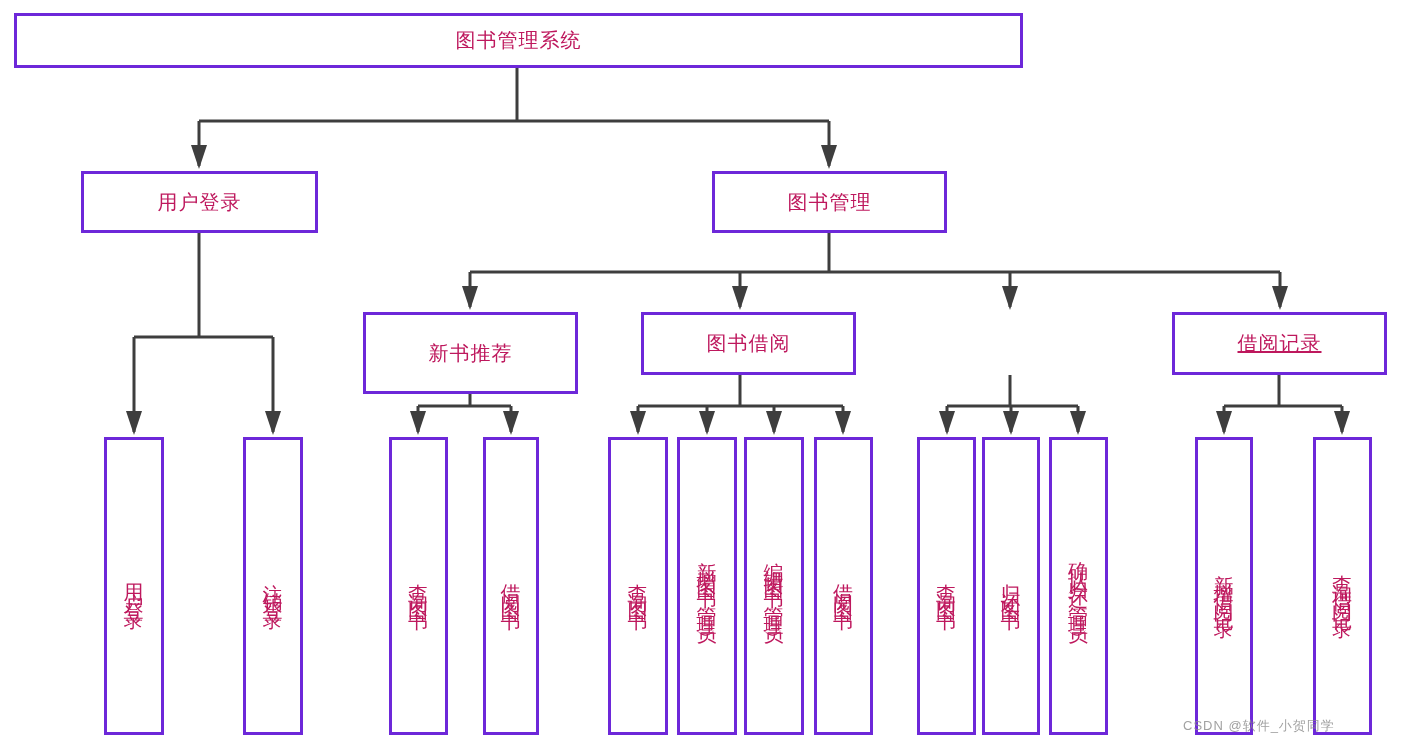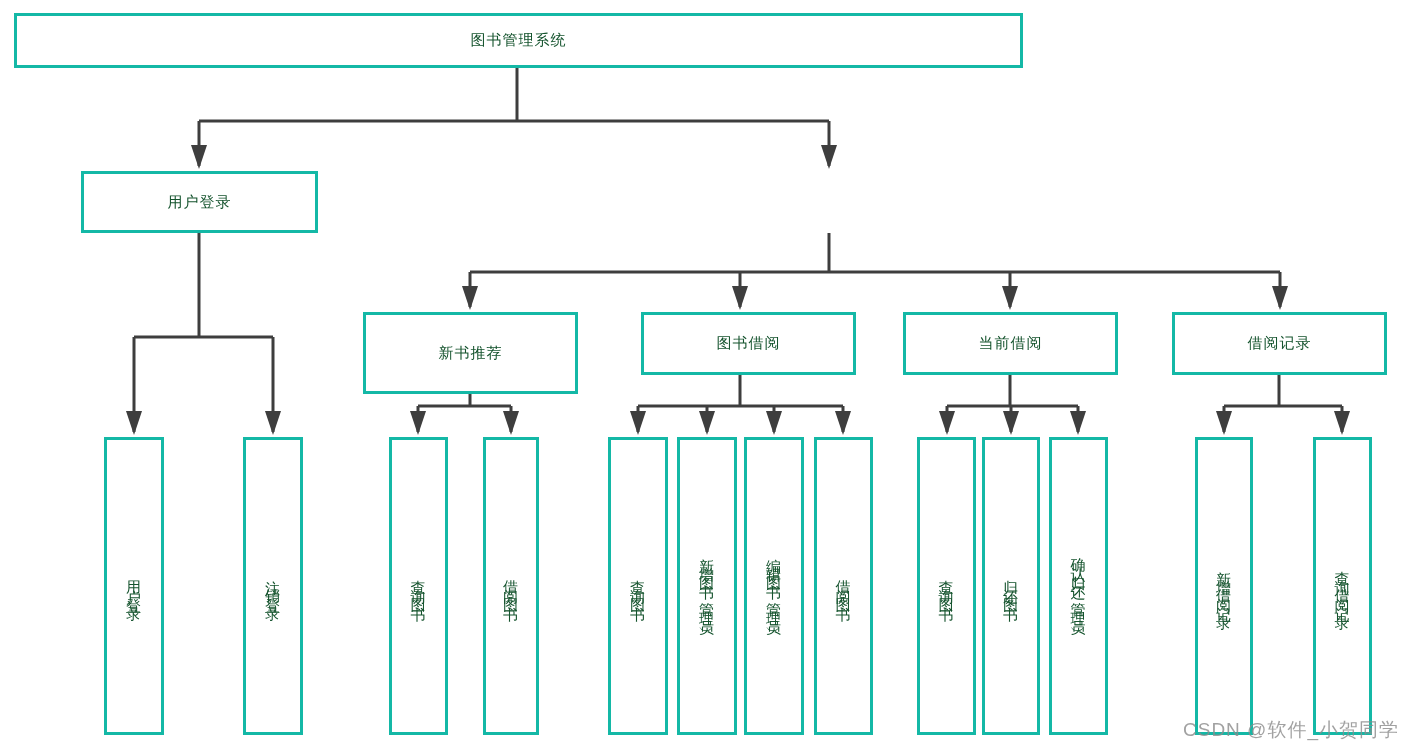--- a/index.html
+++ b/index.html
@@ -3,53 +3,53 @@
 <meta charset="utf-8">
 <style>
   html,body{margin:0;padding:0;background:#ffffff;}
   #canvas{
     position:relative;width:1405px;height:747px;background:#ffffff;overflow:hidden;
     font-family:"Liberation Sans",sans-serif;
   }
   #wires{position:absolute;left:0;top:0;z-index:1;}
   .box{
     position:absolute;box-sizing:border-box;background:#ffffff;
-    border:3px solid #14b8a6;color:#14532d;
+    border:3px solid #6d28d9;color:#be185d;
     display:flex;align-items:center;justify-content:center;
-    font-size:15px;letter-spacing:1px;z-index:2;
+    font-size:20px;letter-spacing:1px;z-index:2;
   }
   .v span{
     writing-mode:vertical-rl;text-orientation:mixed;
     letter-spacing:9px;line-height:1;
   }
   
   #n-root   {left:14px;  top:13px;  width:1009px;height:55px;}
   #n-l1a    {left:81px;  top:171px; width:237px; height:62px;}
   #n-l1b    {left:712px; top:171px; width:235px; height:62px;}
   #n-l2a    {left:363px; top:312px; width:215px; height:82px;}
   #n-l2b    {left:633px; top:312px; width:215px; height:63px;margin-left:8px;}
   #n-l2c    {left:903px; top:312px; width:215px; height:63px;}
-  #n-l2d    {left:1172px;top:312px; width:215px; height:63px;}
+  #n-l2d    {left:1172px;top:312px; width:215px; height:63px;text-decoration:underline;}
   .leaf     {top:437px;height:298px;}
   #lf-ua    {left:104px; width:60px;}
   #lf-ub    {left:243px; width:60px;}
   #lf-na    {left:389px; width:59px;}
   #lf-nb    {left:483px; width:56px;}
   #lf-ba    {left:608px; width:60px;}
   #lf-bb    {left:677px; width:60px;}
   #lf-bc    {left:744px; width:60px;}
   #lf-bd    {left:814px; width:59px;}
   #lf-ca    {left:917px; width:59px;}
   #lf-cb    {left:982px; width:58px;}
   #lf-cc    {left:1049px;width:59px;}
   #lf-ra    {left:1195px;width:58px;}
   #lf-rb    {left:1313px;width:59px;}
   #watermark{
     position:absolute;left:1183px;top:717px;z-index:5;
-    font-size:19px;letter-spacing:1px;color:rgba(140,140,140,0.82);white-space:nowrap;
+    font-size:13px;letter-spacing:1px;color:rgba(140,140,140,0.82);white-space:nowrap;
   }
 </style>
 </head>
 <body>
 
 <div id="canvas">
 
   <svg id="wires" width="1405" height="747" viewBox="0 0 1405 747">
     <g stroke="#3e3e3e" stroke-width="3" fill="none">
 
@@ -90,29 +90,29 @@
     </g>
   </svg>
 
   <div class="box" id="n-root">
     <span>图书管理系统</span>
   </div>
 
   <div class="box" id="n-l1a">
     <span>用户登录</span>
   </div>
+  <div class="box" id="n-l1b">
+    <span>图书管理</span>
+  </div>
 
   <div class="box" id="n-l2a">
     <span>新书推荐</span>
   </div>
   <div class="box" id="n-l2b">
     <span>图书借阅</span>
-  </div>
-  <div class="box" id="n-l2c">
-    <span>当前借阅</span>
   </div>
   <div class="box" id="n-l2d">
     <span>借阅记录</span>
   </div>
 
   <div class="box v leaf" id="lf-ua">
     <span>用户登录</span>
   </div>
   <div class="box v leaf" id="lf-ub">
     <span>注销登录</span>

